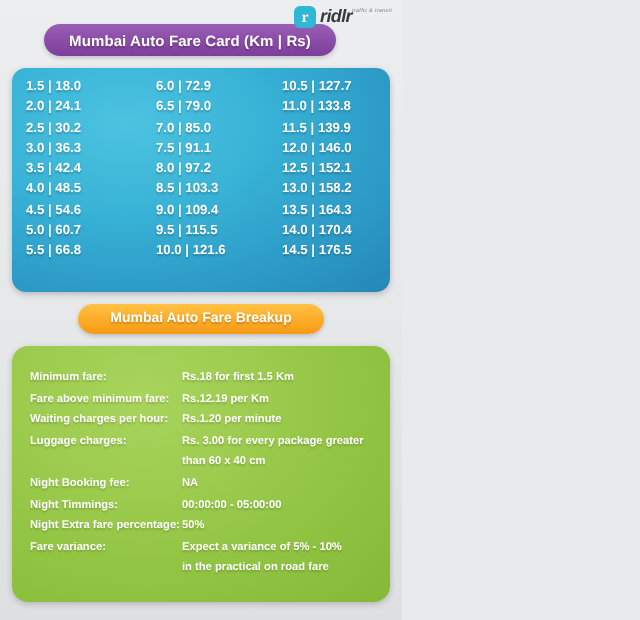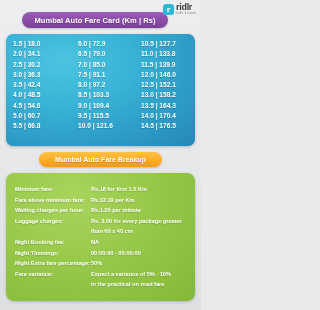--- a/index.html
+++ b/index.html
@@ -40,22 +40,23 @@
     background: #2fb8d4;
     color: #ffffff;
     font-size: 8px;
     font-weight: bold;
     line-height: 11px;
     text-align: center;
     font-family: "Liberation Serif", serif;
   }
   .brand-text {
     display: flex;
-    flex-direction: column;
+    flex-direction: row;
     line-height: 1;
+    font-style: italic;
   }
   .brand-name {
     font-size: 9px;
     font-weight: bold;
     color: #3a3a3a;
     letter-spacing: -0.3px;
   }
   .brand-tag {
     font-size: 2.6px;
     color: #777;

